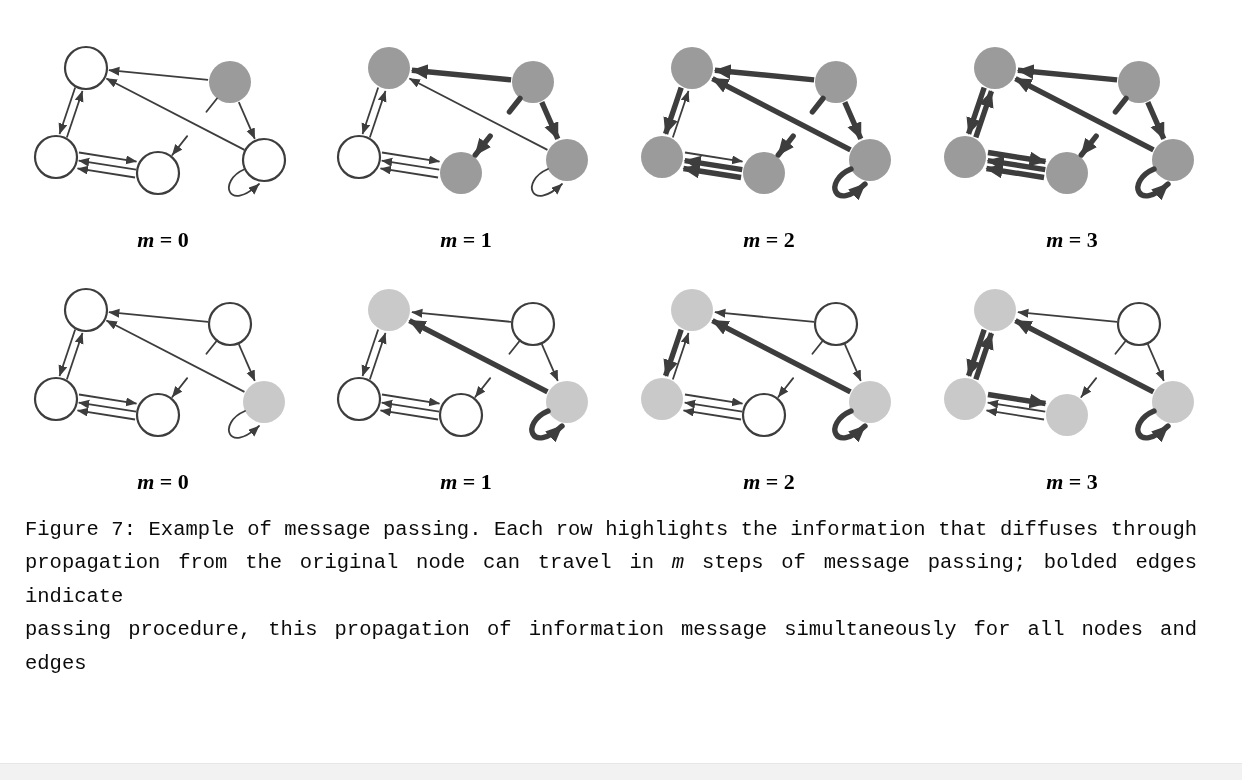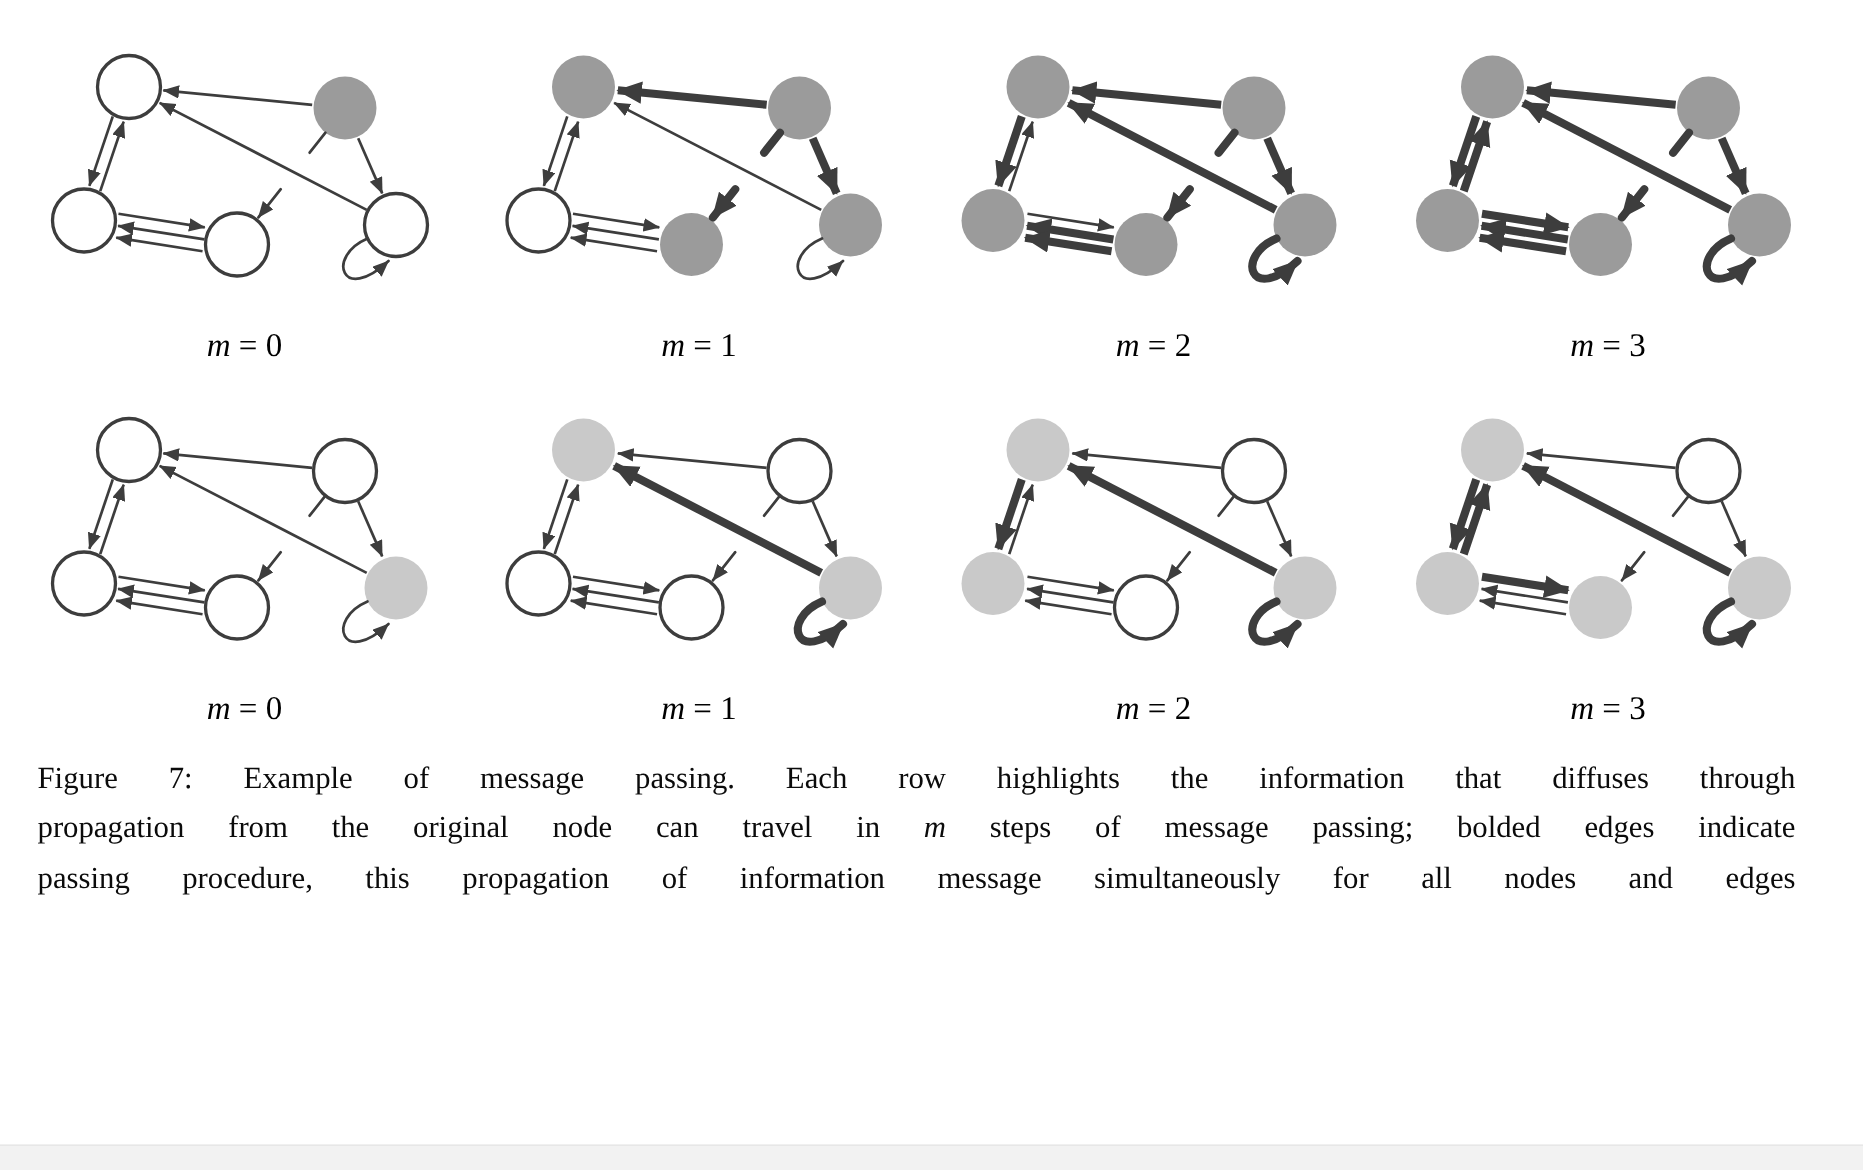--- a/index.html
+++ b/index.html
@@ -3,21 +3,21 @@
 <meta charset="utf-8">
 <style>
   html, body { margin: 0; padding: 0; }
   body {
     width: 1242px; height: 780px;
     background: #ffffff;
     position: relative;
     overflow: hidden;
     font-family: "Liberation Serif", serif;
   }
-  .figure-grid { padding: 20px 0 0 18px; }
+  .figure-grid { padding: 30px 0 0 18px; font-weight: bold; }
   .graph-row { display: flex; gap: 13px; }
   .graph-row.second { margin-top: 15px; }
   .graph-panel { width: 290px; }
   .graph-panel svg { display: block; }
   .panel-label {
     text-align: center;
     font-size: 22px;
     color: #000;
     margin-top: 2px;
     height: 32px;
@@ -27,20 +27,21 @@
   .caption {
     margin: 14px 0 0 25px;
     width: 1172px;
     font-size: 20.5px;
     color: #0b0b0b;
   }
   .cap-line {
     line-height: 33.4px;
     text-align: justify;
     text-align-last: justify;
+    font-family: Liberation Mono, monospace;
   }
   .cap-line.last { text-align: justify; text-align-last: left; }
   .cap-line i { font-style: italic; }
   .footer-strip {
     position: absolute;
     left: 0; right: 0; bottom: 0;
     height: 16px;
     background: #f2f2f2;
     border-top: 1px solid #e7e7e7;
   }

